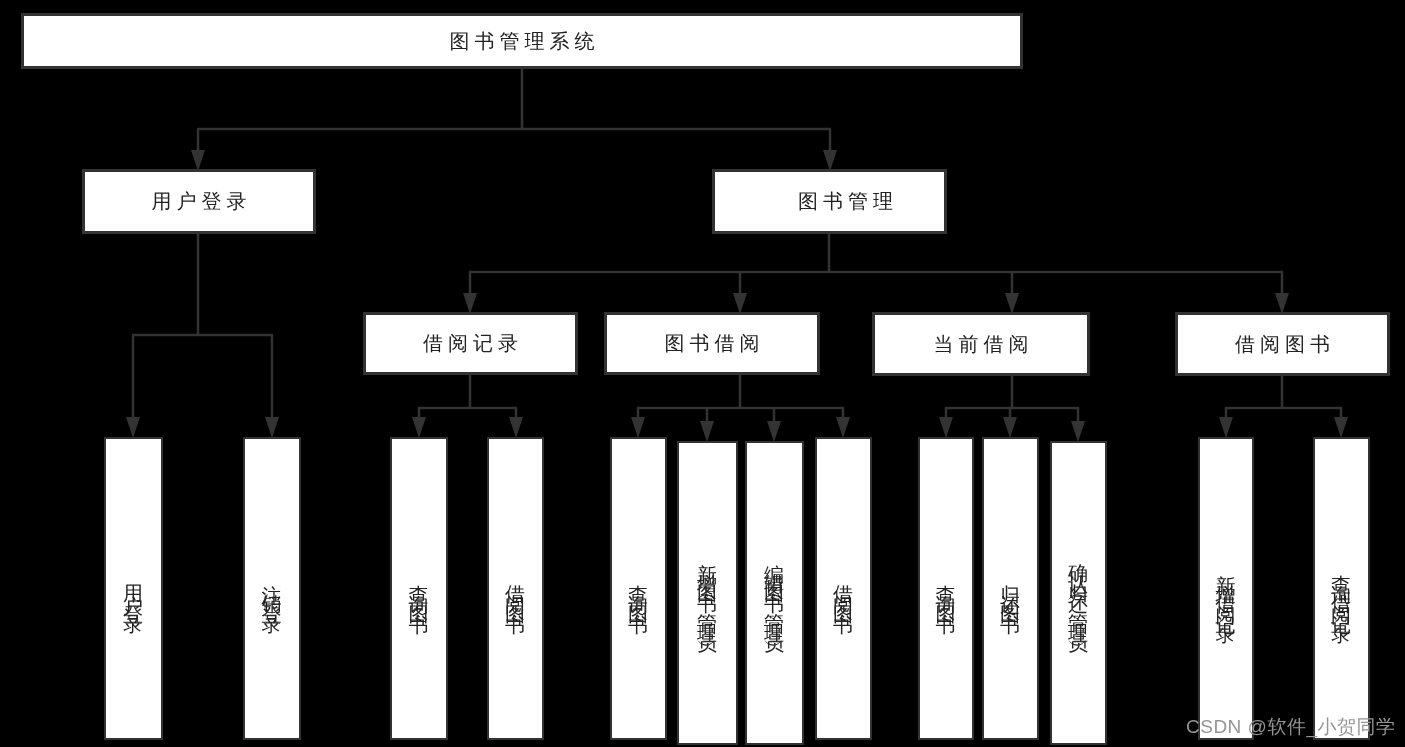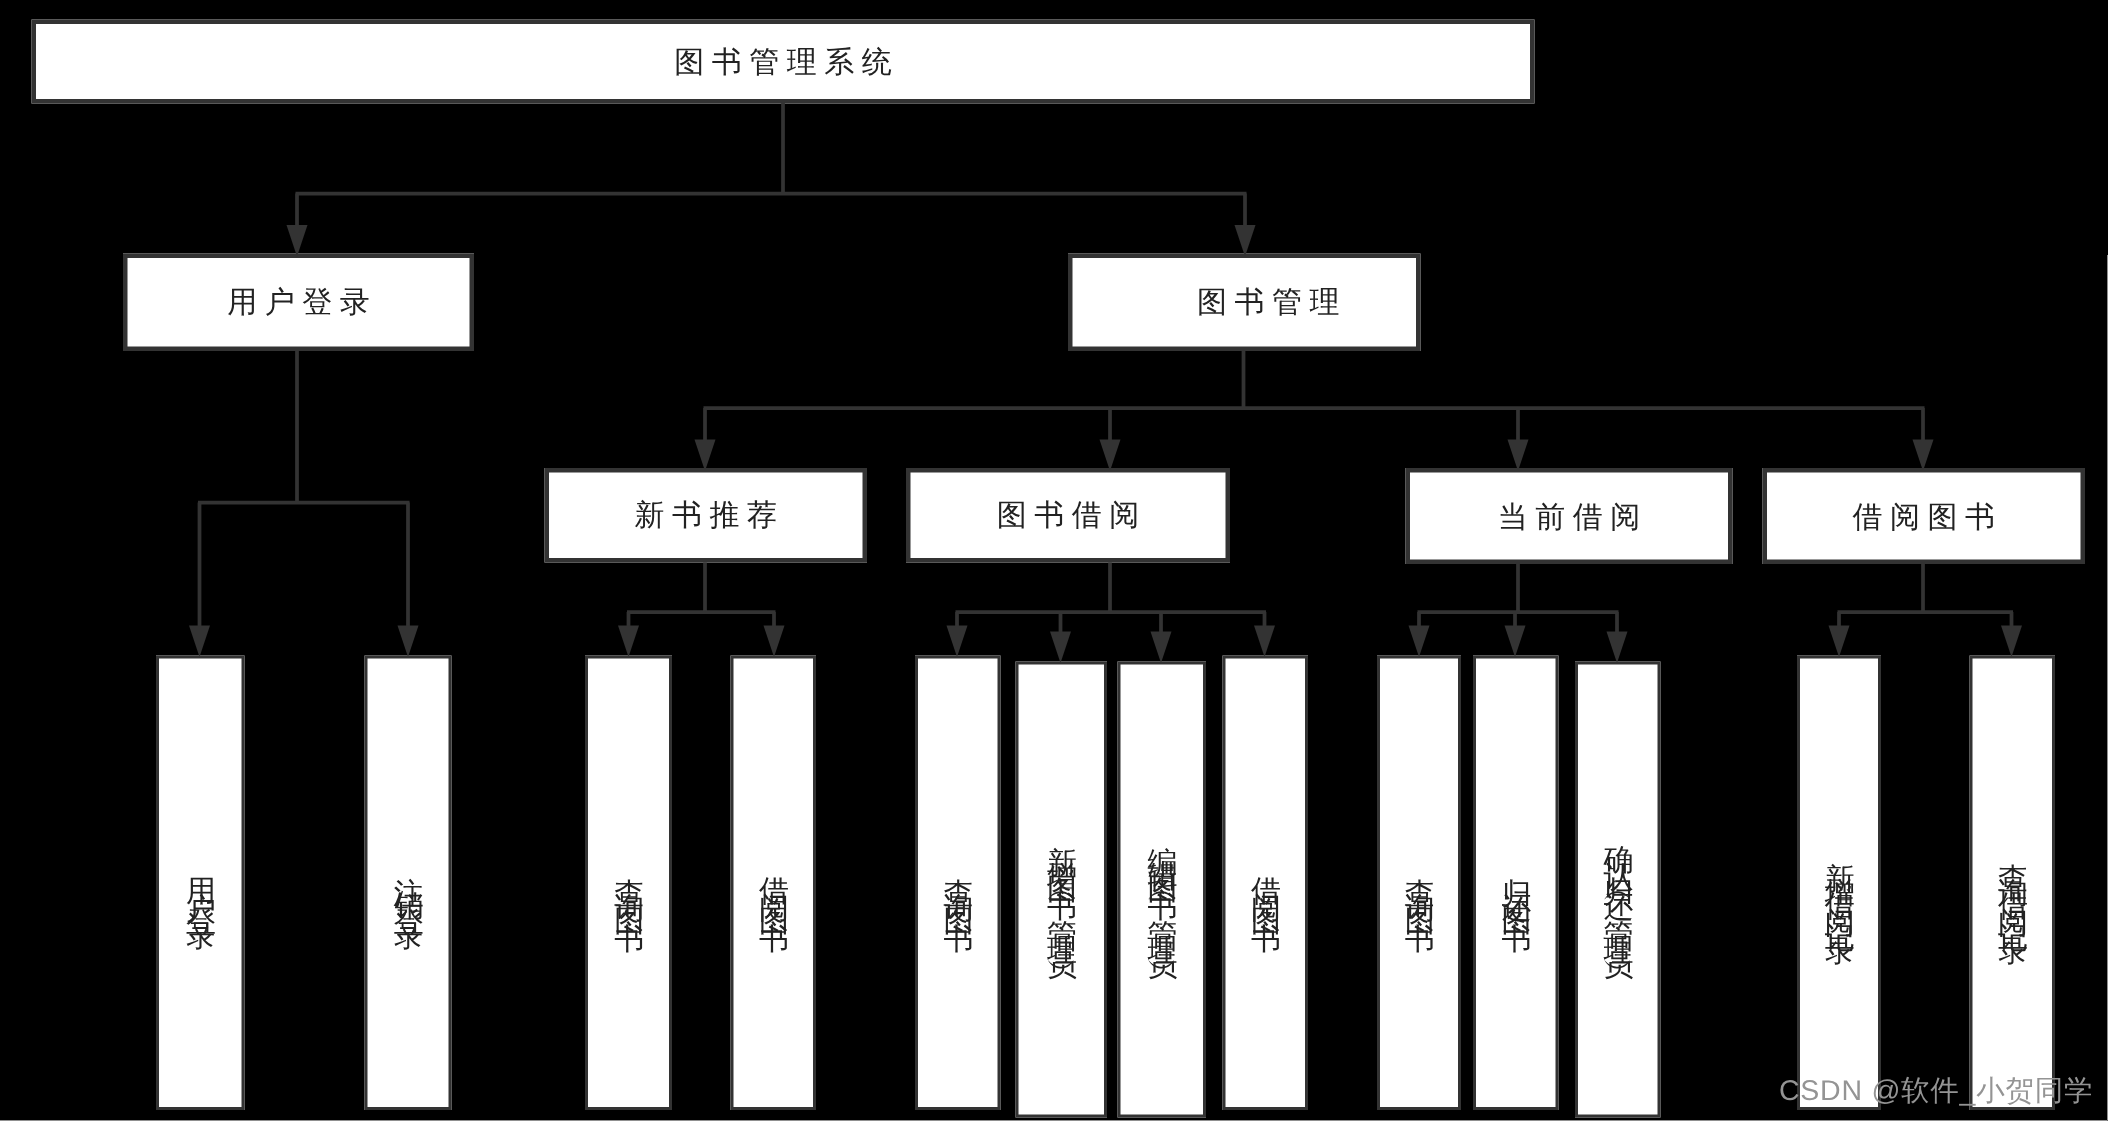--- a/index.html
+++ b/index.html
@@ -40,26 +40,26 @@
   </div>
 
   <div class="hbox" style="left:82px; top:169px; width:234px; height:65px;">
     <span class="lbl">用户登录</span>
   </div>
   <div class="hbox" style="left:712px; top:169px; width:235px; height:65px;padding-left:32px;">
     <span class="lbl">图书管理</span>
   </div>
 
   <div class="hbox" style="left:363px; top:312px; width:215px; height:63px;">
-    <span class="lbl">新书推荐</span>
+    <span class="lbl">借阅记录</span>
   </div>
   <div class="hbox" style="left:604px; top:312px; width:216px; height:63px;">
     <span class="lbl">图书借阅</span>
   </div>
-  <div class="hbox" style="left:937px; top:312px; width:218px; height:64px;">
+  <div class="hbox" style="left:872px; top:312px; width:218px; height:64px;">
     <span class="lbl">当前借阅</span>
   </div>
   <div class="hbox" style="left:1175px; top:312px; width:215px; height:64px;">
     <span class="lbl">借阅图书</span>
   </div>
 
   <div class="vbox" style="left:104px; width:59px;">
     <span class="vtext">用户登录</span>
   </div>
   <div class="vbox" style="left:243px; width:58px;">

